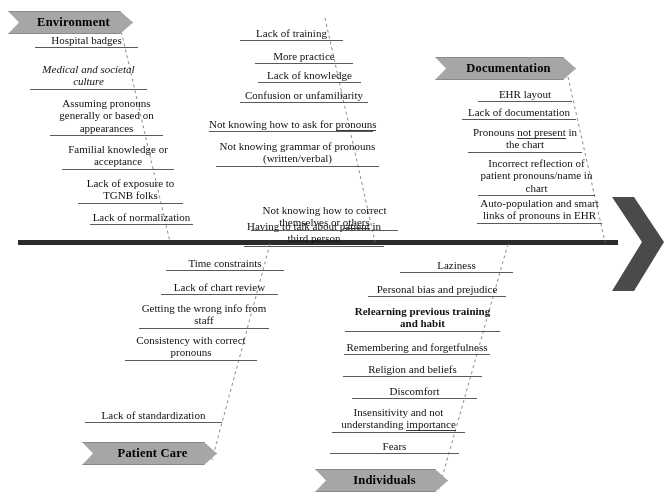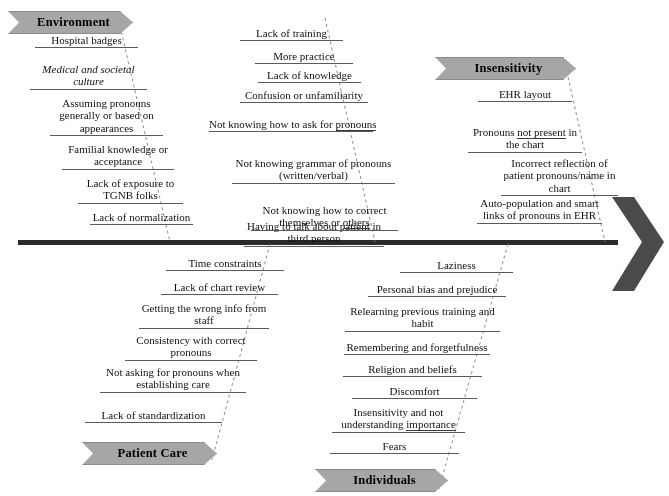--- a/index.html
+++ b/index.html
@@ -85,21 +85,21 @@
   <svg class="rib" style="left:0;top:0;width:669px;height:496px;">
     <line x1="508" y1="244" x2="438" y2="492" stroke="#8d8d8d" stroke-width="1" stroke-dasharray="3,3"></line>
   </svg>
 
   <div class="banner" style="left:8px;top:11px;width:125px;">
     <span>Environment</span>
   </div>
 
 
   <div class="banner" style="left:435px;top:57px;width:141px;">
-    <span>Insensitivity</span>
+    <span>Documentation</span>
   </div>
 
   <div class="banner" style="left:82px;top:442px;width:135px;">
     <span>Patient Care</span>
   </div>
 
   <div class="banner" style="left:315px;top:469px;width:133px;">
     <span>Individuals</span>
   </div>
 
@@ -130,69 +130,69 @@
   </div>
   <div class="cause" style="left:258px;top:69px;width:103px;">
     <span>Lack of knowledge</span>
   </div>
   <div class="cause" style="left:240px;top:89px;width:128px;">
     <span>Confusion or unfamiliarity</span>
   </div>
   <div class="cause" style="left:209px;top:118px;width:164px;">
     <span>Not knowing how to ask for <span class="sp">pronouns</span></span>
   </div>
-  <div class="cause wrap" style="left:216px;top:157px;width:163px;margin-left:16px;">
+  <div class="cause wrap" style="left:216px;top:140px;width:163px;">
     <span>Not knowing grammar of pronouns (written/verbal)</span>
   </div>
   <div class="cause wrap" style="left:244px;top:172px;width:140px;margin-top:48px;">
     <span>Having to talk about patient in third person</span>
   </div>
   <div class="cause wrap" style="left:251px;top:204px;width:147px;">
     <span>Not knowing how to correct themselves or <span class="sp">others</span></span>
   </div>
 
   <div class="cause" style="left:478px;top:88px;width:94px;">
     <span>EHR layout</span>
   </div>
+  <div class="cause" style="left:462px;top:106px;width:114px;">
+    <span>Lack of documentation</span>
+  </div>
   <div class="cause wrap" style="left:468px;top:126px;width:114px;">
     <span>Pronouns <span class="sp">not present</span> in the chart</span>
   </div>
-  <div class="cause wrap" style="left:478px;top:157px;width:117px;margin-left:23px;">
+  <div class="cause wrap" style="left:478px;top:157px;width:117px;">
     <span>Incorrect reflection of patient pronouns/name in chart</span>
   </div>
   <div class="cause wrap" style="left:477px;top:197px;width:125px;">
     <span>Auto-population and smart links of pronouns in EHR</span>
   </div>
 
   <div class="cause" style="left:166px;top:257px;width:118px;">
     <span>Time constraints</span>
   </div>
   <div class="cause" style="left:161px;top:281px;width:117px;">
     <span>Lack of chart review</span>
   </div>
   <div class="cause wrap" style="left:139px;top:302px;width:130px;">
     <span>Getting the wrong info from staff</span>
   </div>
   <div class="cause wrap" style="left:125px;top:334px;width:132px;">
     <span>Consistency with correct pronouns</span>
   </div>
-  <div class="cause wrap" style="left:100px;top:366px;width:146px;">
-    <span>Not asking for pronouns when establishing care</span>
-  </div>
   <div class="cause" style="left:85px;top:409px;width:137px;">
     <span>Lack of standardization</span>
   </div>
 
   <div class="cause" style="left:400px;top:259px;width:113px;">
     <span>Laziness</span>
   </div>
   <div class="cause" style="left:368px;top:283px;width:138px;">
     <span>Personal bias and prejudice</span>
   </div>
-  <div class="cause wrap" style="left:345px;top:305px;width:155px;">
+  <div class="cause wrap" style="left:345px;top:305px;width:155px;font-weight:bold;">
     <span>Relearning previous training and habit</span>
   </div>
   <div class="cause" style="left:344px;top:341px;width:146px;">
     <span>Remembering and forgetfulness</span>
   </div>
   <div class="cause" style="left:343px;top:363px;width:139px;">
     <span>Religion and beliefs</span>
   </div>
   <div class="cause" style="left:352px;top:385px;width:125px;">
     <span>Discomfort</span>

